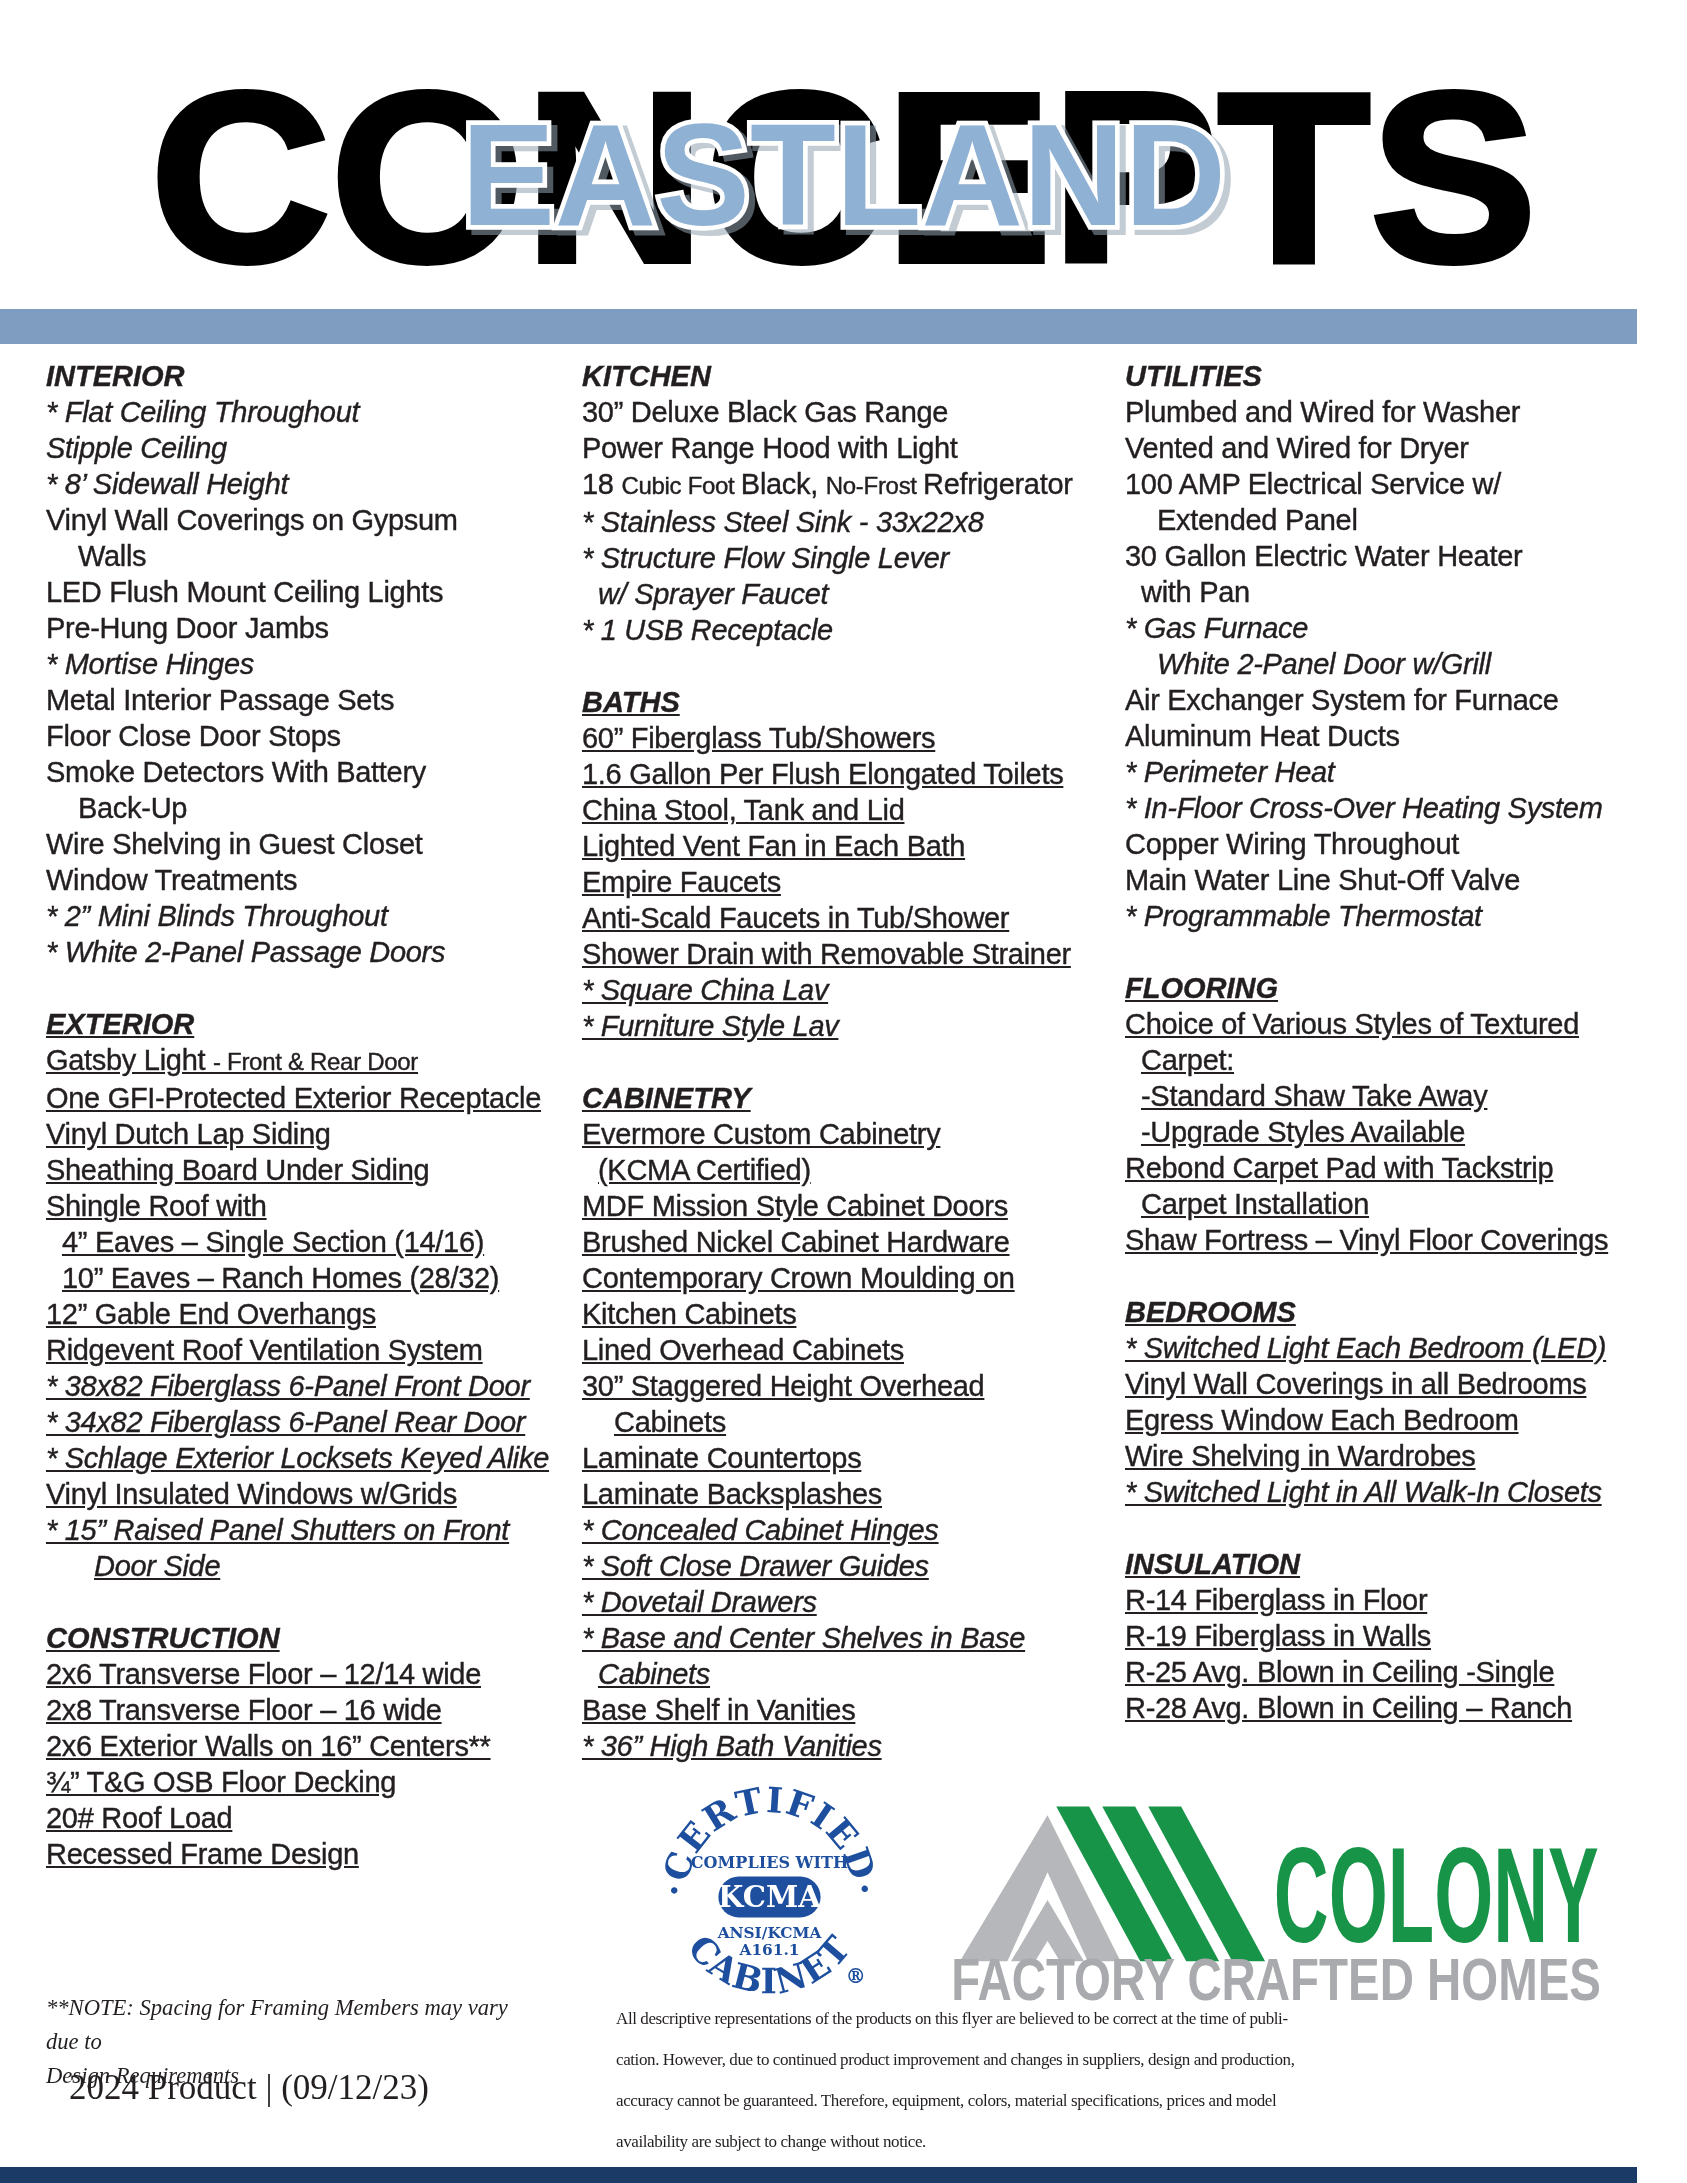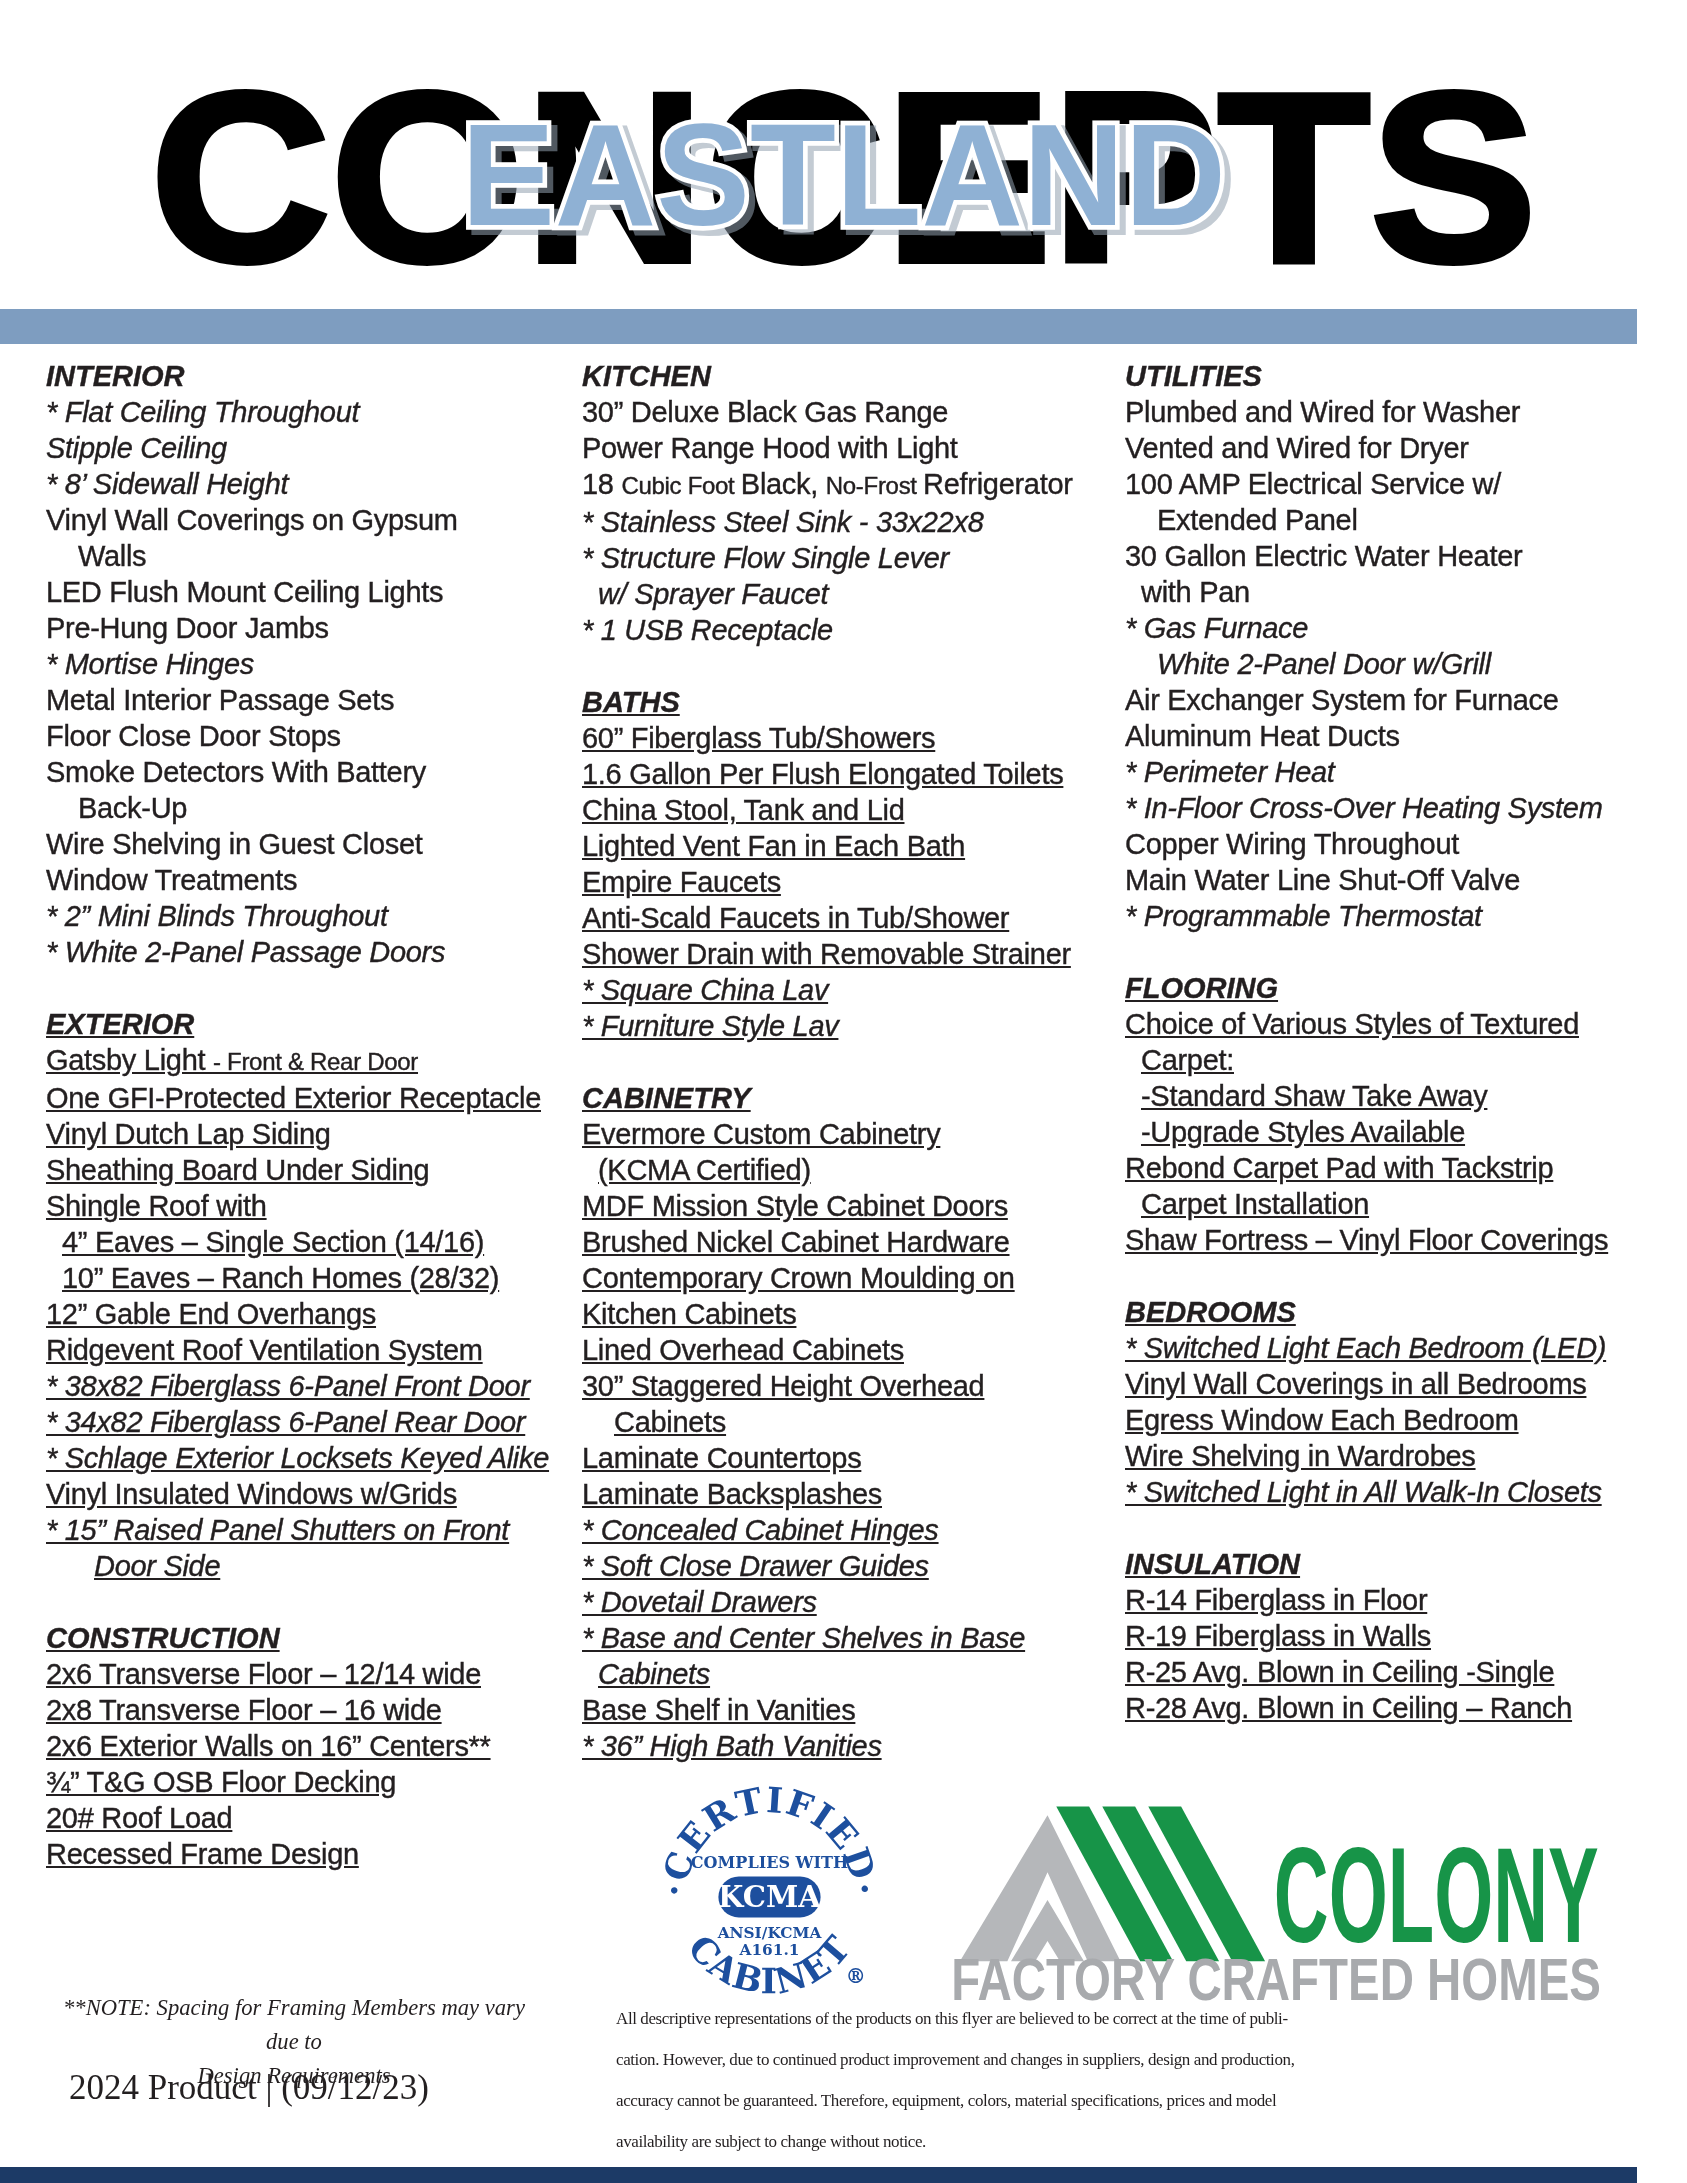--- a/index.html
+++ b/index.html
@@ -15,21 +15,21 @@
   #col1{left:46px;width:536px;}
   #col2{left:582px;width:544px;}
   #col3{left:1125px;width:562px;}
   .sec + .sec{margin-top:36px;text-decoration:underline;}
   .sec h3{margin:0;font-size:29px;line-height:36px;font-weight:bold;font-style:italic;letter-spacing:0;}
   .item{white-space:nowrap;}
   .item.i{font-style:italic;}
   .item .small{font-size:24px;}
   
   .note{position:absolute;left:46px;top:1991px;width:496px;font-family:"Liberation Serif",serif;
-        font-style:italic;font-size:22.6px;line-height:34px;text-align:center;}
+        font-style:italic;font-size:22.6px;line-height:34px;}
   .product{position:absolute;left:69px;top:2068px;font-family:"Liberation Serif",serif;font-size:35px;}
   .disclaimer{position:absolute;left:616px;top:1998px;width:1080px;font-family:Liberation Serif, serif;
         font-size:17px;line-height:41px;letter-spacing:-0.4px;}
   .dline{white-space:nowrap;}
   svg text{font-family:"Liberation Sans",sans-serif;}
   svg .serif{font-family:"DejaVu Serif",serif;}
 </style>
 </head>
 <body>
 

